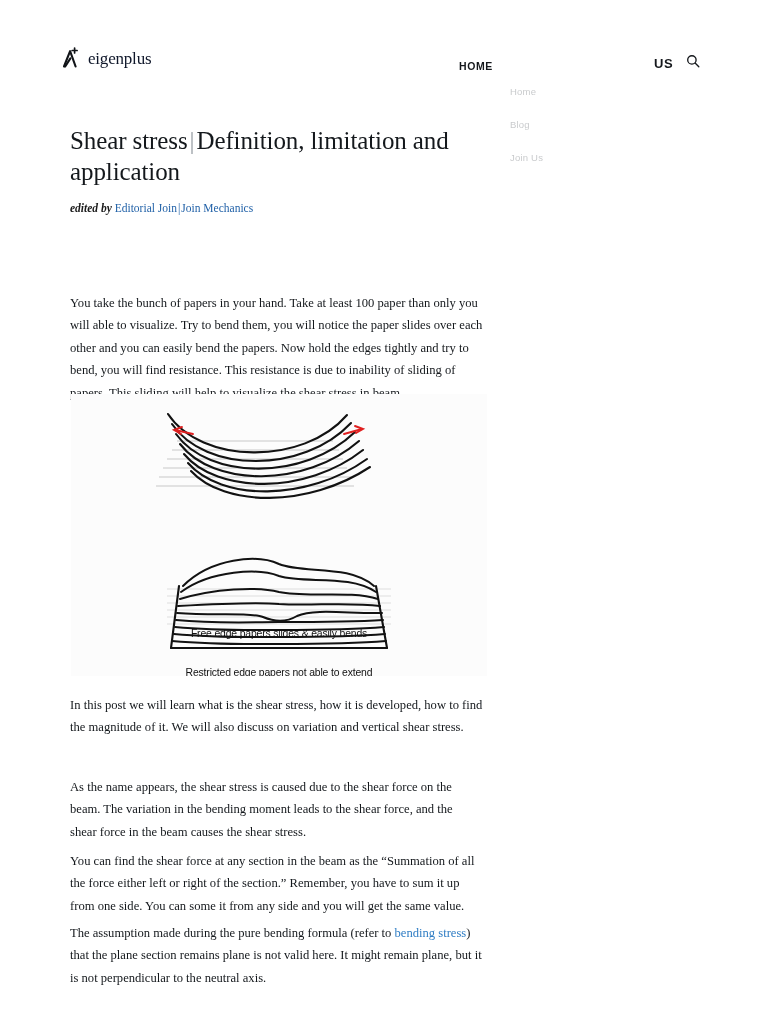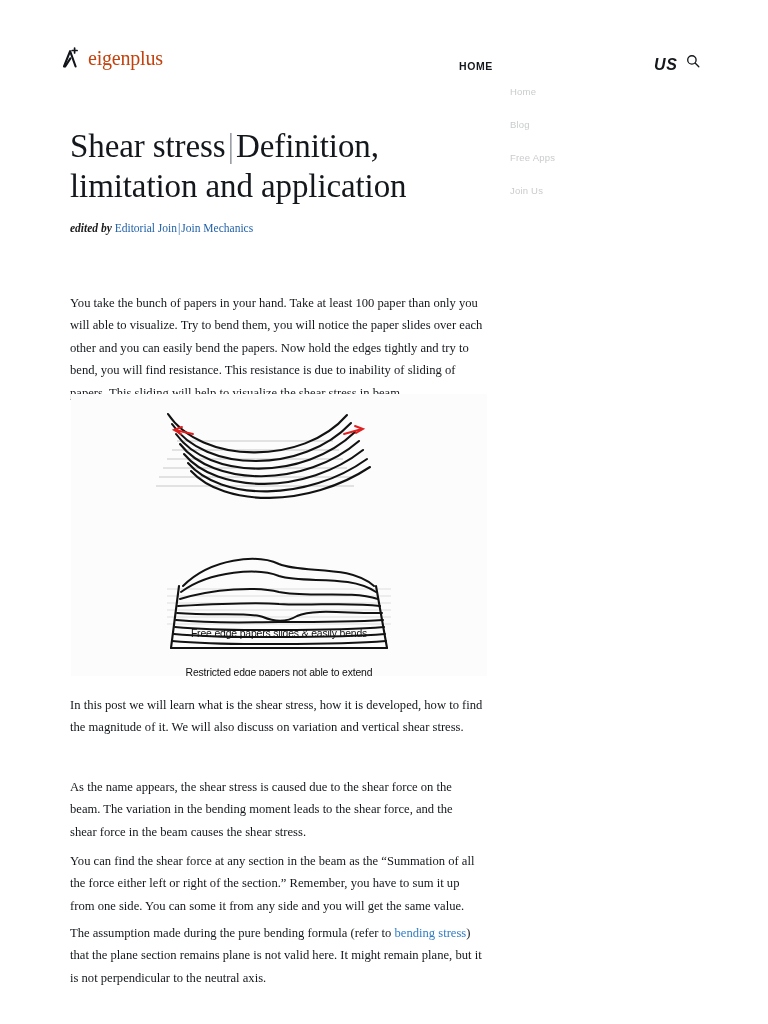--- a/index.html
+++ b/index.html
@@ -35,23 +35,23 @@
   }
   .logo-mark {
     position: relative;
     width: 20px;
     height: 24px;
     flex: 0 0 auto;
   }
   .logo-mark svg { display: block; }
   .logo-text {
     font-family: "Liberation Serif", serif;
-    font-size: 20px;
+    font-size: 17px;
     font-weight: 400;
-    color: #c2410c;
+    color: #0f172a;
     letter-spacing: -0.2px;
     line-height: 1;
   }
 
   .nav-primary {
     position: absolute;
     left: 459px;
     top: 56px;
   }
   .nav-primary .nav-link {
@@ -61,26 +61,25 @@
     letter-spacing: 0.6px;
     color: #15181c;
     text-decoration: none;
   }
 
   .locale-switch {
     position: absolute;
     left: 654px;
     top: 56px;
     font-family: "Liberation Sans", sans-serif;
-    font-size: 16px;
+    font-size: 13px;
     font-weight: 700;
     letter-spacing: 0.6px;
     color: #15181c;
     text-decoration: none;
-    font-style: italic;
   }
 
   .search-btn {
     position: absolute;
     left: 686px;
     top: 54px;
     width: 14px;
     height: 14px;
     background: none;
     border: 0;
@@ -111,21 +110,21 @@
   
   .article {
     position: absolute;
     left: 70px;
     top: 126px;
     width: 420px;
   }
 
   .article-title {
     font-family: "Liberation Serif", serif;
-    font-size: 33px;
+    font-size: 25px;
     font-weight: 400;
     line-height: 1.22;
     color: #14181c;
     letter-spacing: -0.1px;
   }
   .article-title .sep {
     color: #9aa0a6;
     font-weight: 300;
     padding: 0 2px;
   }
@@ -225,21 +224,20 @@
   <button class="search-btn" aria-label="Search">
     <svg width="14" height="14" viewBox="0 0 14 14" aria-hidden="true">
       <circle cx="5.9" cy="5.9" r="4.2" fill="none" stroke="#15181c" stroke-width="1.35"></circle>
       <line x1="9.1" y1="9.1" x2="12.8" y2="12.8" stroke="#15181c" stroke-width="1.35" stroke-linecap="round"></line>
     </svg>
   </button>
 
   <div class="ghost-menu">
     <a class="ghost-menu-item" href="#">Home</a>
     <a class="ghost-menu-item" href="#">Blog</a>
-    <a class="ghost-menu-item" href="#">Free Apps</a>
     <a class="ghost-menu-item" href="#">Join Us</a>
   </div>
 </header>
 
 <main class="article">
 
   <h1 class="article-title">
     <span>Shear stress</span><span class="sep">|</span><span>Definition, limitation and application</span>
   </h1>
 

